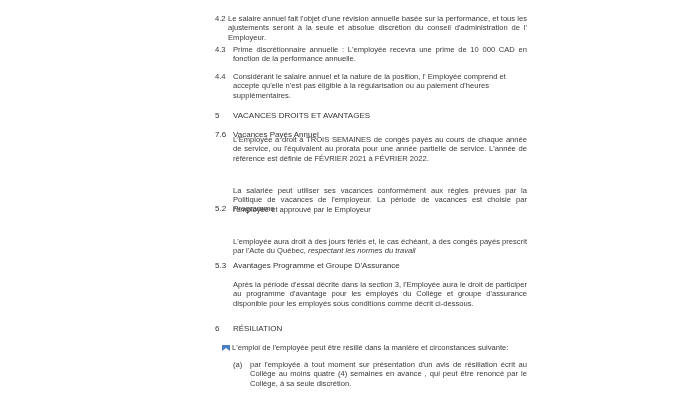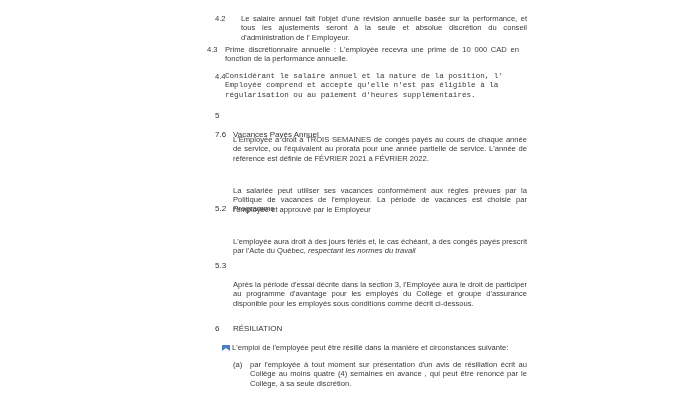--- a/index.html
+++ b/index.html
@@ -12,55 +12,57 @@
     .head { font-size: 8px; color: #333; }
     .bold { font-weight: normal; }
     .ital { font-style: italic; }
     .flag { position: absolute; width: 8px; height: 6px; }
   </style>
 </head>
 <body>
 
 <div class="blk" style="left:215px; top:14px; width:312px;">
   <span class="num">4.2</span>
-  <div class="txt" style="margin-left:26px;">Le salaire annuel fait l'objet d'une révision annuelle basée sur la performance, et tous les ajustements seront à la seule et absolue discrétion du conseil d'administration de l' Employeur.</div>
+  <div class="txt" style="margin-left:13px;">Le salaire annuel fait l'objet d'une révision annuelle basée sur la performance, et tous les ajustements seront à la seule et absolue discrétion du conseil d'administration de l' Employeur.</div>
 </div>
 
-<div class="blk" style="left:207px; top:45px; width:312px;">
+<div class="blk" style="left:215px; top:45px; width:312px;">
   <span class="num">4.3</span>
   <div class="txt" style="margin-left:18px;">Prime discrétionnaire annuelle : L'employée recevra  une prime de 10 000 CAD en fonction de la performance annuelle.</div>
 </div>
 
 <div class="blk" style="left:215px; top:72px; width:312px;">
   <span class="num">4.4</span>
-  <div class="txt left" style="margin-left:10px;font-family:Liberation Mono, monospace;">Considérant le salaire annuel et la nature de la position, l' Employée comprend et accepte qu'elle n'est pas  éligible à la régularisation ou au paiement d'heures supplémentaires.</div>
+  <div class="txt left" style="margin-left:18px;">Considérant le salaire annuel et la nature de la position, l' Employée comprend et accepte qu'elle n'est pas  éligible à la régularisation ou au paiement d'heures supplémentaires.</div>
 </div>
 
 <div class="blk head" style="left:215px; top:111px; width:312px;">
   <span class="num">5</span>
+  <span style="margin-left:18px;">VACANCES DROITS ET AVANTAGES</span>
 </div>
 
 <div class="blk head" style="left:215px; top:130px; width:312px;">
   <span class="num">7.6</span>
   <span class="bold" style="margin-left:18px;">Vacances Payés Annuel</span>
 </div>
 
 <div class="blk txt" style="left:233px; top:135px; width:294px;">L'Employée a droit à TROIS SEMAINES de congés payés au cours de chaque année de service, ou l'équivalent au prorata pour une année partielle de service. L'année de référence est définie de FÉVRIER 2021 à FÉVRIER 2022.</div>
 <div class="blk txt" style="left:233px; top:186px; width:294px;">La salariée peut utiliser ses vacances conformément aux règles prévues par la Politique de vacances de l'employeur. La période de vacances est choisie par l'employée et  approuvé par le Employeur</div>
 
 <div class="blk head" style="left:215px; top:204px; width:312px;">
   <span class="num">5.2</span>
   <span class="bold" style="margin-left:18px;">Programme</span>
 </div>
 <div class="blk txt" style="left:233px; top:237px; width:294px;">
   <span>L'employée aura droit à des jours fériés et, le cas échéant, à des congés payés prescrit par l'Acte du  Québec, </span><span class="ital">respectant les normes du travail</span>
 </div>
 
 <div class="blk head" style="left:215px; top:261px; width:312px;">
   <span class="num">5.3</span>
+  <span class="bold" style="margin-left:18px;">Avantages Programme et Groupe D'Assurance</span>
 </div>
 <div class="blk txt" style="left:233px; top:280px; width:294px;">Après la période d'essai décrite dans la section 3, l'Employée aura le droit de participer au programme  d'avantage pour les employés du Collège  et groupe d'assurance disponible pour les employés sous conditions comme décrit ci-dessous.</div>
 
 <div class="blk head" style="left:215px; top:324px; width:312px;">
   <span class="num">6</span>
   <span class="bold" style="margin-left:18px;">RÉSILIATION</span>
 </div>
 
 <svg class="flag" style="left:222px; top:345px;" viewBox="0 0 8 6">
   <path d="M0 0 H8 V6 L4 3 L0 6 Z" fill="#4a7fc1"></path>

